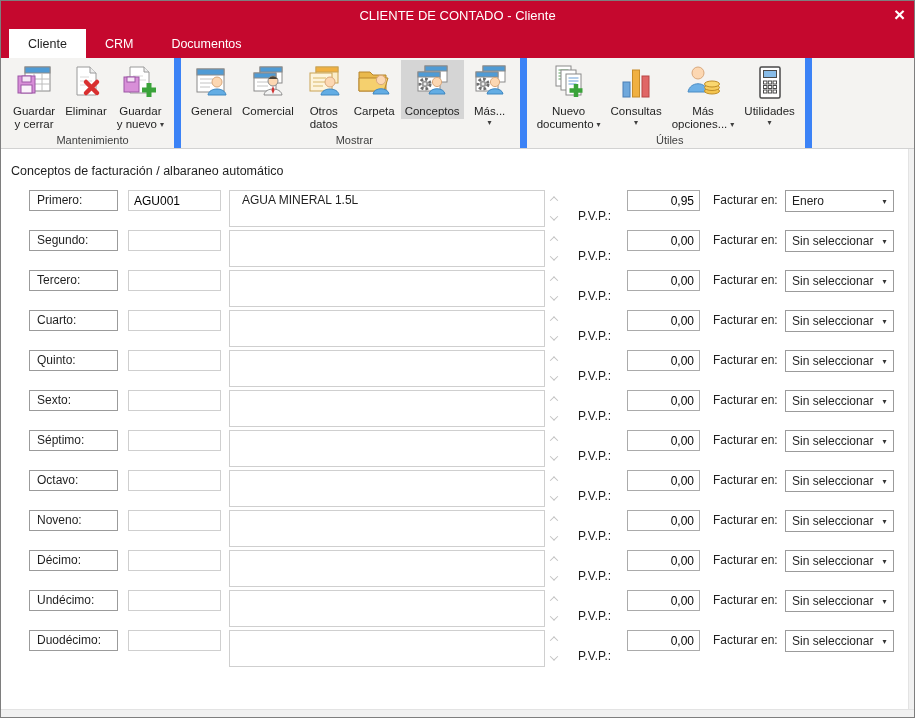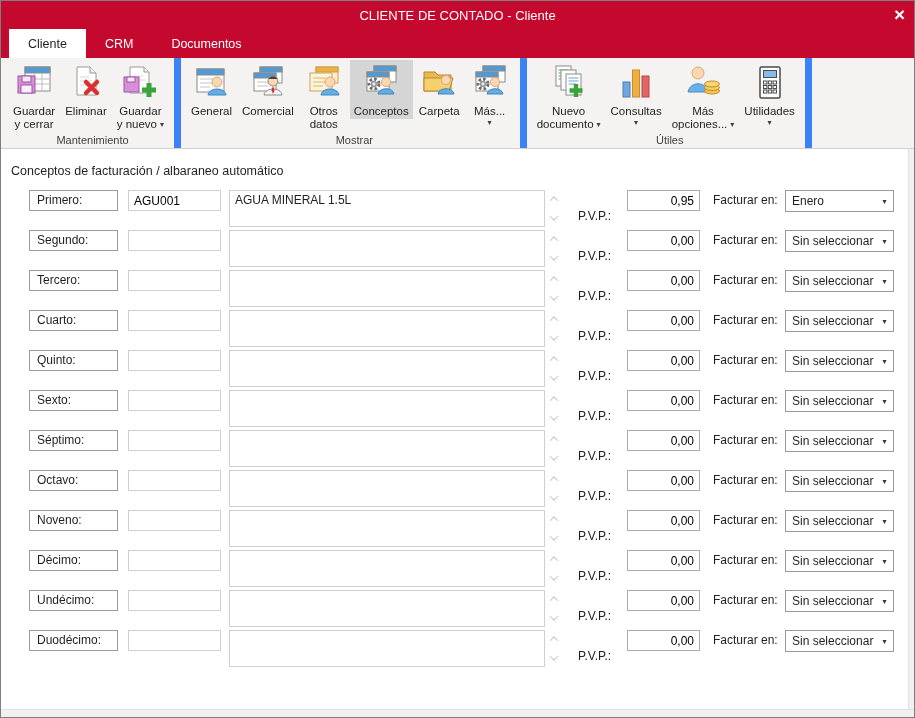--- a/index.html
+++ b/index.html
@@ -34,21 +34,21 @@
   .caret{font-size:8px;color:#3f3f3f;line-height:10px;}
 
   
   .content{padding-top:15px;background:#fff;}
   .heading{margin:0 0 12px 10px;font-size:12.5px;color:#1f1f1f;}
   .rows{}
   .row{display:flex;align-items:flex-start;height:40px;}
   .ord{margin-left:28px;width:89px;height:21px;border:1px solid #9b9b9b;background:#fff;font-size:12px;line-height:19px;padding-left:7px;overflow:hidden;}
   input{font-family:"Liberation Sans",sans-serif;outline:none;}
   .code{margin-left:10px;width:93px;height:21px;border:1px solid #cfcfcf;font-size:12px;padding:0 5px;}
-  .desc{margin-left:8px;width:316px;height:37px;border:1px solid #cfcfcf;background:#fff;font-size:12px;padding:2px 5px;overflow:hidden;cursor:text;}
+  .desc{margin-left:8px;width:316px;height:37px;border:1px solid #cfcfcf;background:#fff;font-size:12px;padding:2px 12px;overflow:hidden;cursor:text;}
   .spin{margin-left:1px;width:15px;height:37px;display:flex;flex-direction:column;background:#fff;}
   .spin-btn{flex:1;display:flex;align-items:center;justify-content:center;cursor:pointer;}
   .chev{width:6px;height:6px;border-top:1.6px solid #c2c2c2;border-right:1.6px solid #c2c2c2;display:block;}
   .chev.up{transform:rotate(-45deg) translate(-1px,1px);}
   .chev.down{transform:rotate(135deg) translate(-1px,1px);}
   .pvp-label{margin-left:17px;width:40px;line-height:21px;font-size:12px;margin-top:16px;}
   .pvp{margin-left:9px;width:73px;height:21px;border:1px solid #ababab;font-size:12px;text-align:right;padding:0 5px;}
   .fact-label{margin-left:13px;width:66px;line-height:21px;font-size:12px;}
   .select{margin-left:6px;width:109px;height:22px;border:1px solid #9b9b9b;background:#fff;display:flex;align-items:center;font-size:12px;cursor:pointer;}
   .select-value{flex:1;padding-left:6px;white-space:nowrap;overflow:hidden;}
@@ -181,49 +181,49 @@
                 <path d="M17 32c1-8 17-8 18 0z" fill="#63ade4" stroke="#3f87c0"></path>
               </svg>
             </span>
             <div class="lbl-line">
               <span>Otros</span>
             </div>
             <div class="lbl-line">
               <span>datos</span>
             </div>
           </div>
+          <div class="rbtn">
+            <span class="ricon">
+              <svg width="40" height="40" viewBox="0 0 40 40">
+                <path d="M5 9h11l3 3h13v16H5z" fill="#e9b94d" stroke="#b8862e"></path>
+                <path d="M5 15h29l-4 13H5z" fill="#f5d06e" stroke="#b8862e"></path>
+                <circle cx="27" cy="17" r="4.6" fill="#fcd7b2" stroke="#d9a87c"></circle>
+                <path d="M19 31c1-7 15-7 16 0z" fill="#63ade4" stroke="#3f87c0"></path>
+              </svg>
+            </span>
+            <div class="lbl-line">
+              <span>Carpeta</span>
+            </div>
+          </div>
           <div class="rbtn active">
             <span class="ricon">
               <svg width="40" height="40" viewBox="0 0 40 40">
                 <rect x="13" y="3" width="22" height="16" fill="#fff" stroke="#8a8a8a"></rect>
                 <rect x="13" y="3" width="22" height="5" fill="#4f9bd5" stroke="#8a8a8a"></rect>
                 <rect x="6" y="9" width="22" height="19" fill="#fff" stroke="#8a8a8a"></rect>
                 <rect x="6" y="9" width="22" height="5" fill="#4f9bd5" stroke="#8a8a8a"></rect>
                 <circle cx="13" cy="21" r="5" fill="none" stroke="#6e6e6e" stroke-width="3" stroke-dasharray="2.6 2"></circle>
                 <circle cx="13" cy="21" r="3.2" fill="#9a9a9a"></circle>
                 <circle cx="13" cy="21" r="1.4" fill="#efefef"></circle>
                 <circle cx="25" cy="19" r="4.6" fill="#fcd7b2" stroke="#d9a87c"></circle>
                 <path d="M17 31c1-7 15-7 16 0z" fill="#63ade4" stroke="#3f87c0"></path>
               </svg>
             </span>
             <div class="lbl-line">
               <span>Conceptos</span>
-            </div>
-          </div>
-          <div class="rbtn">
-            <span class="ricon">
-              <svg width="40" height="40" viewBox="0 0 40 40">
-                <path d="M5 9h11l3 3h13v16H5z" fill="#e9b94d" stroke="#b8862e"></path>
-                <path d="M5 15h29l-4 13H5z" fill="#f5d06e" stroke="#b8862e"></path>
-                <circle cx="27" cy="17" r="4.6" fill="#fcd7b2" stroke="#d9a87c"></circle>
-                <path d="M19 31c1-7 15-7 16 0z" fill="#63ade4" stroke="#3f87c0"></path>
-              </svg>
-            </span>
-            <div class="lbl-line">
-              <span>Carpeta</span>
             </div>
           </div>
           <div class="rbtn">
             <span class="ricon">
               <svg width="40" height="40" viewBox="0 0 40 40">
                 <rect x="13" y="3" width="22" height="16" fill="#fff" stroke="#8a8a8a"></rect>
                 <rect x="13" y="3" width="22" height="5" fill="#4f9bd5" stroke="#8a8a8a"></rect>
                 <rect x="6" y="9" width="22" height="19" fill="#fff" stroke="#8a8a8a"></rect>
                 <rect x="6" y="9" width="22" height="5" fill="#4f9bd5" stroke="#8a8a8a"></rect>
                 <circle cx="13" cy="21" r="5" fill="none" stroke="#6e6e6e" stroke-width="3" stroke-dasharray="2.6 2"></circle>

